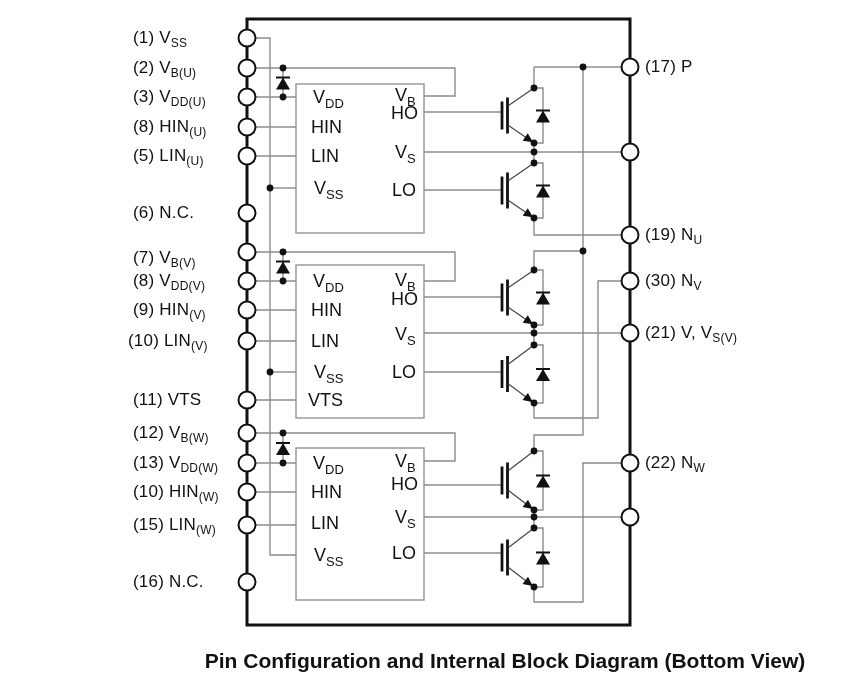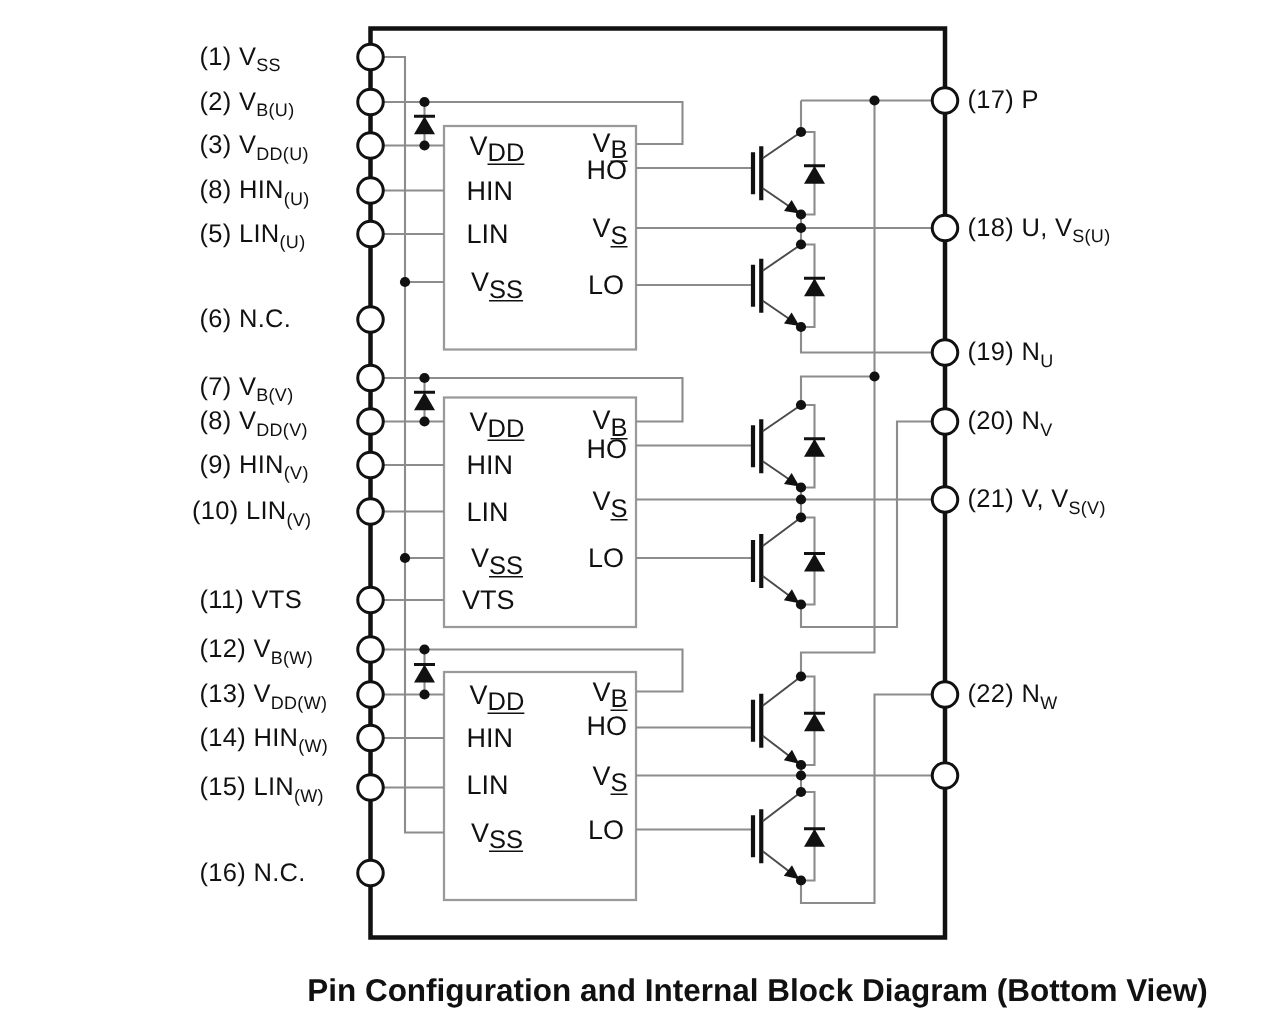--- a/index.html
+++ b/index.html
@@ -3,21 +3,21 @@
 <meta charset="utf-8">
 <style>
   html,body{margin:0;padding:0;background:#fff;}
   body{width:850px;height:687px;position:relative;overflow:hidden;
        font-family:"Liberation Sans","DejaVu Sans",sans-serif;color:#111;}
   .stage{position:absolute;left:0;top:0;width:850px;height:498px;}
   svg{position:absolute;left:0;top:0;}
   .lbl{position:absolute;font-size:17px;line-height:20px;white-space:nowrap;letter-spacing:.2px;}
   .lbl sub{font-size:12px;}
   .blbl{position:absolute;font-size:18px;line-height:20px;white-space:nowrap;}
-  .blbl sub{font-size:17px;text-decoration:underline;}
+  .blbl sub{font-size:13px;}
   .title{position:absolute;left:160px;top:649px;width:690px;text-align:center;
          font-size:21px;font-weight:bold;}
   .wire{stroke:#8c8c8c;stroke-width:1.4;fill:none;}
   .bar{stroke:#111;stroke-width:2.8;}
   .thin{stroke:#4a4a4a;stroke-width:1.3;fill:none;}
   .fillink{fill:#111;stroke:none;}
   .dline{stroke:#111;stroke-width:2;}
   .blockrect{fill:#fff;stroke:#9a9a9a;stroke-width:1.5;}
   .border{fill:none;stroke:#111;stroke-width:3;}
   .term{fill:#fff;stroke:#111;stroke-width:2;}
@@ -233,28 +233,27 @@
 <div class="lbl" style="left:133px;top:117px"><span>(8) HIN</span><sub>(U)</sub></div>
 <div class="lbl" style="left:133px;top:146px"><span>(5) LIN</span><sub>(U)</sub></div>
 <div class="lbl" style="left:133px;top:203px"><span>(6) N.C.</span><sub></sub></div>
 <div class="lbl" style="left:133px;top:248px"><span>(7) V</span><sub>B(V)</sub></div>
 <div class="lbl" style="left:133px;top:271px"><span>(8) V</span><sub>DD(V)</sub></div>
 <div class="lbl" style="left:133px;top:300px"><span>(9) HIN</span><sub>(V)</sub></div>
 <div class="lbl" style="left:128px;top:331px"><span>(10) LIN</span><sub>(V)</sub></div>
 <div class="lbl" style="left:133px;top:390px"><span>(11) VTS</span><sub></sub></div>
 <div class="lbl" style="left:133px;top:423px"><span>(12) V</span><sub>B(W)</sub></div>
 <div class="lbl" style="left:133px;top:453px"><span>(13) V</span><sub>DD(W)</sub></div>
-<div class="lbl" style="left:133px;top:482px"><span>(14) HIN</span><sub>(W)</sub></div>
+<div class="lbl" style="left:133px;top:482px"><span>(10) HIN</span><sub>(W)</sub></div>
 <div class="lbl" style="left:133px;top:515px"><span>(15) LIN</span><sub>(W)</sub></div>
 <div class="lbl" style="left:133px;top:572px"><span>(16) N.C.</span><sub></sub></div>
 
 <div class="lbl" style="left:645px;top:57px"><span>(17) P</span><sub></sub></div>
-<div class="lbl" style="left:645px;top:142px"><span>(18) U, V</span><sub>S(U)</sub></div>
 <div class="lbl" style="left:645px;top:225px"><span>(19) N</span><sub>U</sub></div>
-<div class="lbl" style="left:645px;top:271px"><span>(20) N</span><sub>V</sub></div>
+<div class="lbl" style="left:645px;top:271px"><span>(30) N</span><sub>V</sub></div>
 <div class="lbl" style="left:645px;top:323px"><span>(21) V, V</span><sub>S(V)</sub></div>
 <div class="lbl" style="left:645px;top:453px"><span>(22) N</span><sub>W</sub></div>
 
 <div class="blbl" style="left:313px;top:87px"><span>V</span><sub>DD</sub></div>
 <div class="blbl" style="left:311px;top:117px"><span>HIN</span></div>
 <div class="blbl" style="left:311px;top:146px"><span>LIN</span></div>
 <div class="blbl" style="left:314px;top:178px"><span>V</span><sub>SS</sub></div>
 <div class="blbl" style="left:395px;top:85px"><span>V</span><sub>B</sub></div>
 <div class="blbl" style="left:391px;top:103px"><span>HO</span></div>
 <div class="blbl" style="left:395px;top:142px"><span>V</span><sub>S</sub></div>

